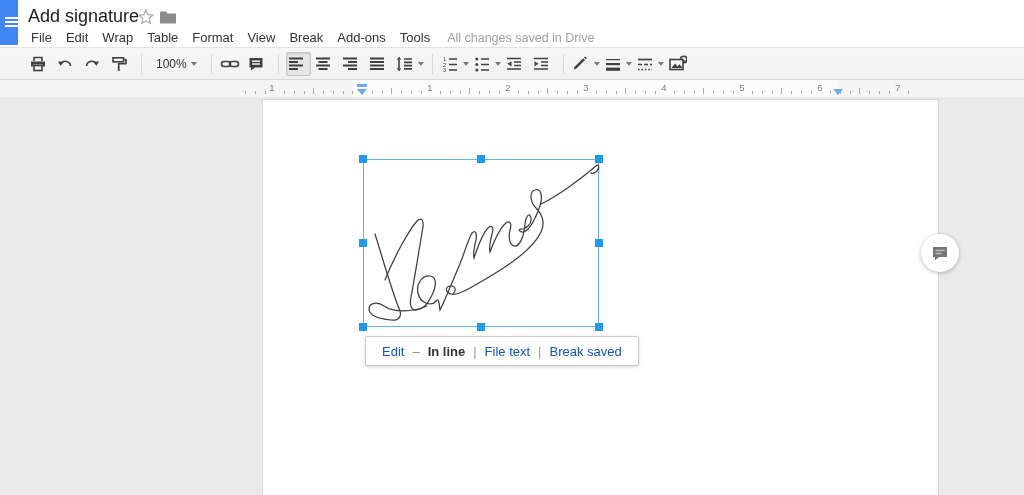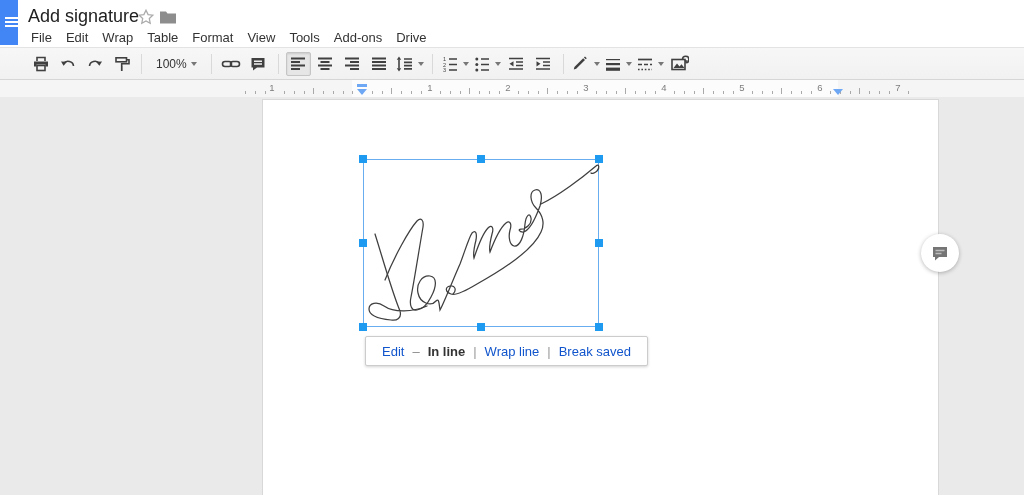--- a/index.html
+++ b/index.html
@@ -17,21 +17,21 @@
 
   #menubar { position:absolute; left:24px; top:28px; height:19px; display:flex; align-items:center; }
   .menu-item { font-size:13px; color:#333; padding:0 7px; cursor:default; }
   #save-status { font-size:12.5px; color:#9e9e9e; padding-left:10px; }
 
   
   #toolbar { position:absolute; left:0; top:47px; width:1024px; height:33px;
     background:linear-gradient(#f7f7f7,#f1f1f1);
     border-top:1px solid #e3e3e3; border-bottom:1px solid #d6d6d6;
     display:flex; align-items:center; padding-left:27px; }
-  .tbtn { height:24px; min-width:25px; display:flex; align-items:center; justify-content:center;
+  .tbtn { height:24px; min-width:25px; display:flex; align-items:center; justify-content:space-between;
     border:1px solid transparent; border-radius:2px; margin:0 1px; }
   .tbtn svg { display:block; }
   .tbtn.selected { background:#e6e6e6; border-color:#c5c5c5; box-shadow:inset 0 1px 2px rgba(0,0,0,.12); }
   .tsep { width:1px; height:20px; background:#d9d9d9; margin:0 6px; }
   .caret { width:0; height:0; border-left:3.5px solid transparent; border-right:3.5px solid transparent;
     border-top:4px solid #777; margin-left:4px; }
   #zoom-control { display:flex; align-items:center; padding:0 6px; height:24px; border-radius:2px; }
   #zoom-value { font-size:12px; color:#333; }
   .ic { stroke:#404040; fill:none; stroke-width:1.6; }
   .icf { fill:#404040; stroke:none; }
@@ -93,23 +93,24 @@
           <path d="M1 2.5h6l1.5 2H17v10H1z" fill="#8d8d8d"></path>
         </svg>
     </div>
     <div id="menubar">
         <div class="menu-item">File</div>
         <div class="menu-item">Edit</div>
         <div class="menu-item">Wrap</div>
         <div class="menu-item">Table</div>
         <div class="menu-item">Format</div>
         <div class="menu-item">View</div>
+        <div class="menu-item">Break</div>
+        <div class="menu-item">Add-ons</div>
         <div class="menu-item">Tools</div>
-        <div class="menu-item">Add-ons</div>
-        <div class="menu-item">Drive</div>
+        <div id="save-status">All changes saved in Drive</div>
       </div>
   </div>
 
   <div id="toolbar">
     <div class="tbtn">
       <svg width="18" height="18" viewBox="0 0 18 18">
         <path class="icf" d="M2 6.5h14v5h-2.5v-2H4.5v2H2z"></path>
         <path class="ic" d="M5 6V2.5h8V6"></path>
         <rect class="ic" x="5" y="10.5" width="8" height="5"></rect>
       </svg>
@@ -341,21 +342,21 @@
         <div class="handle h-bl"></div>
         <div class="handle h-bm"></div>
         <div class="handle h-br"></div>
       </div>
 
       <div id="image-options">
         <span class="opt-link">Edit</span>
         <span class="opt-dash">–</span>
         <span class="opt-sel">In line</span>
         <span class="opt-pipe">|</span>
-        <span class="opt-link">Wrap line</span>
+        <span class="opt-link">File text</span>
         <span class="opt-pipe">|</span>
         <span class="opt-link">Break saved</span>
       </div>
     </div>
 
     <div id="comment-bubble">
       <svg width="18" height="17" viewBox="0 0 18 17">
         <path d="M2 2h14v10H8l-4 3.5V12H2z" fill="#757575"></path>
         <path d="M4.5 5.5h9M4.5 8.5h6" stroke="#bdbdbd" stroke-width="1.4"></path>
       </svg>

